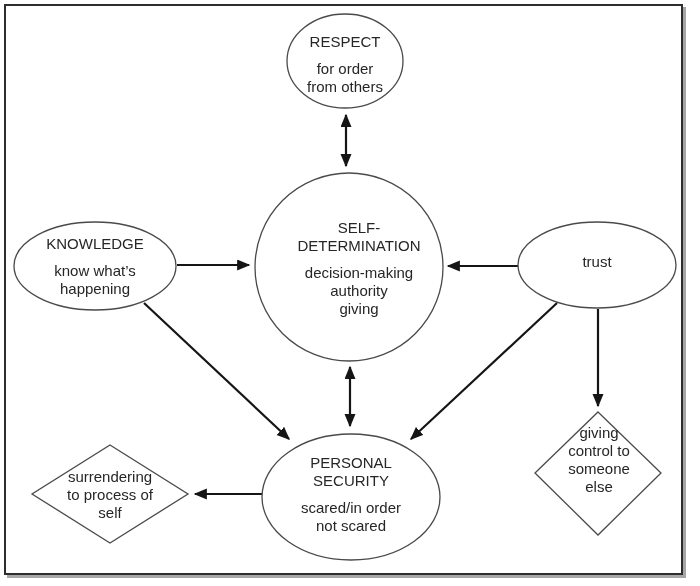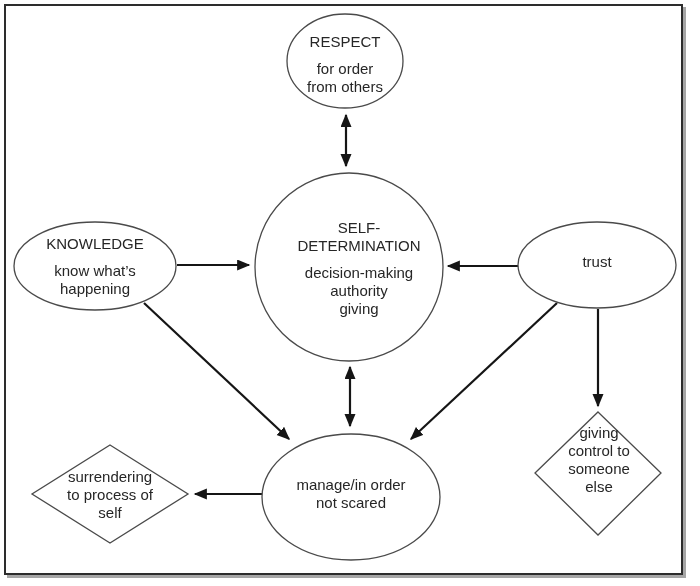--- a/index.html
+++ b/index.html
@@ -96,21 +96,25 @@
     </div>
     <span>know what’s</span>
     <span>happening</span>
   </div>
 
   <div class="label" style="left:597px; top:262px;">
     <span>trust</span>
   </div>
 
   <div class="label" style="left:351px; top:494px;">
-    <span>manage/in order</span>
+    <div class="titleblock">
+      <span>PERSONAL</span>
+      <span>SECURITY</span>
+    </div>
+    <span>scared/in order</span>
     <span>not scared</span>
   </div>
 
   <div class="label" style="left:110px; top:495px;">
     <span>surrendering</span>
     <span>to process of</span>
     <span>self</span>
   </div>
 
   <div class="label" style="left:599px; top:460px;">

